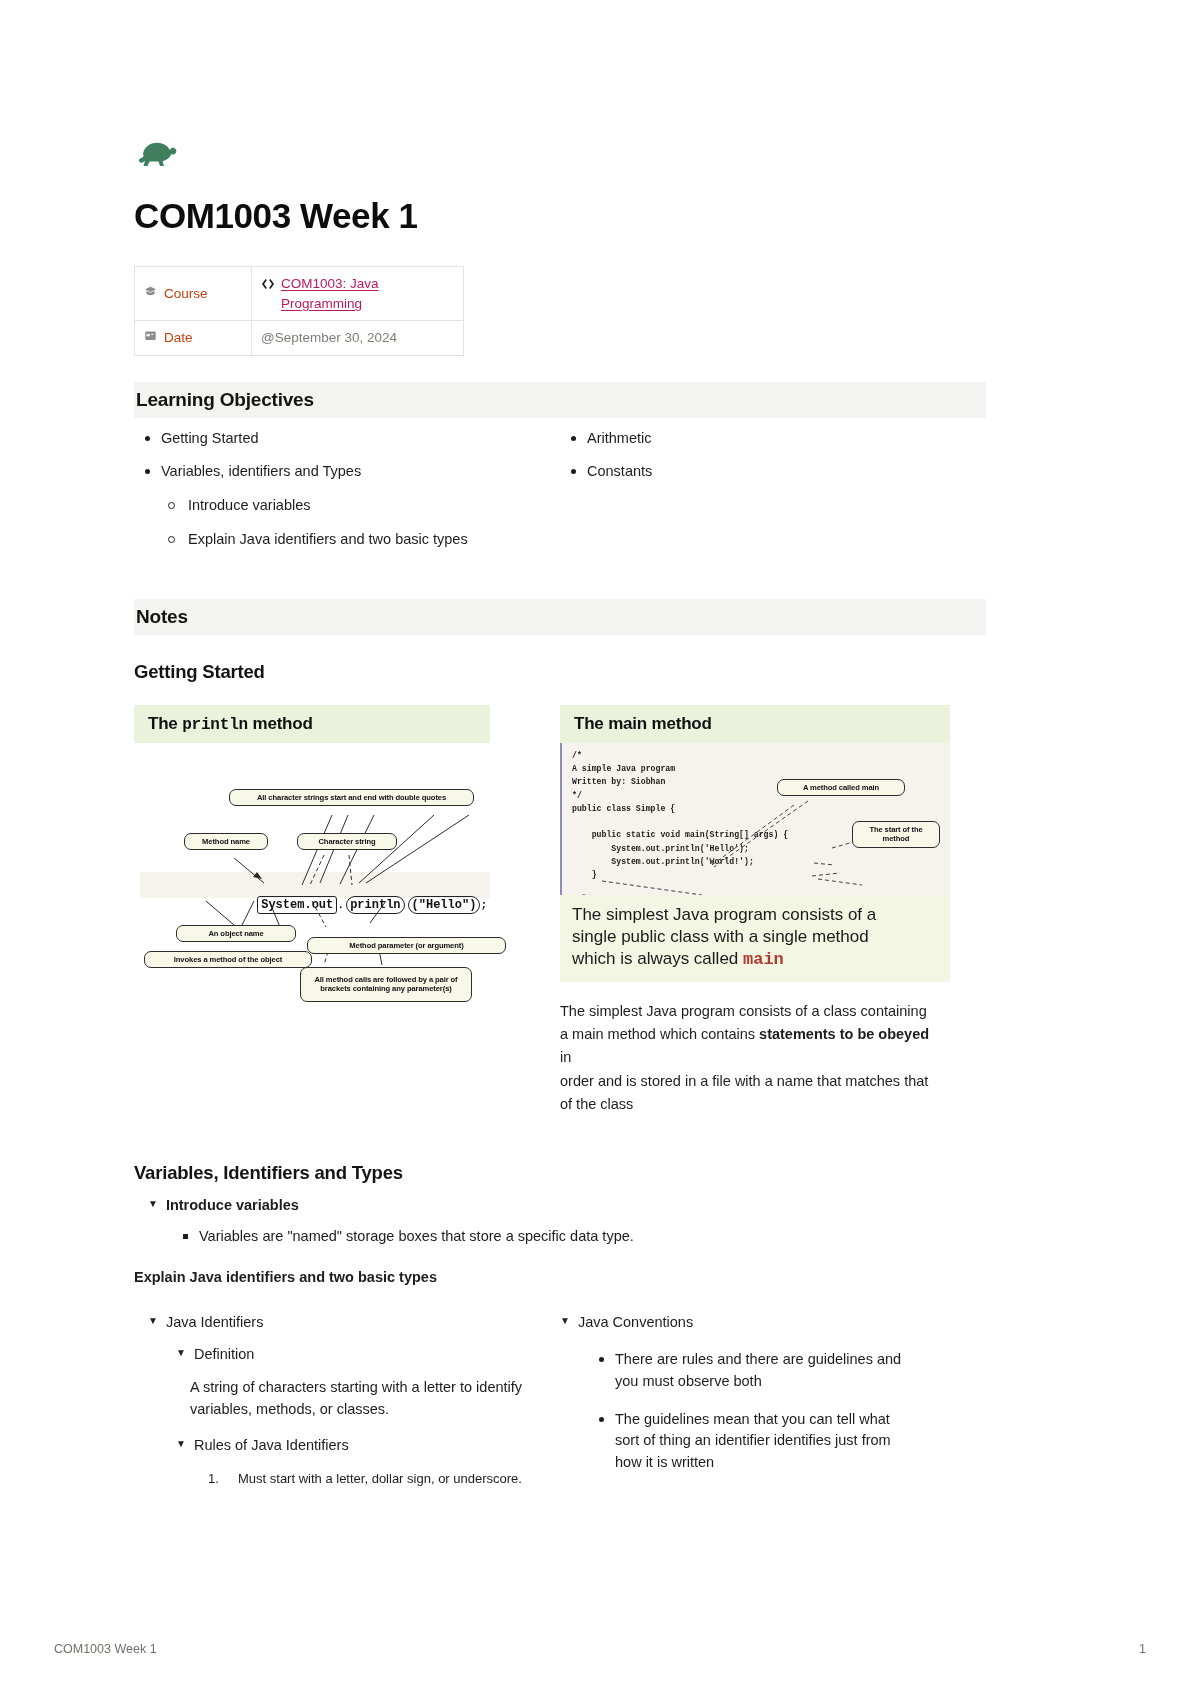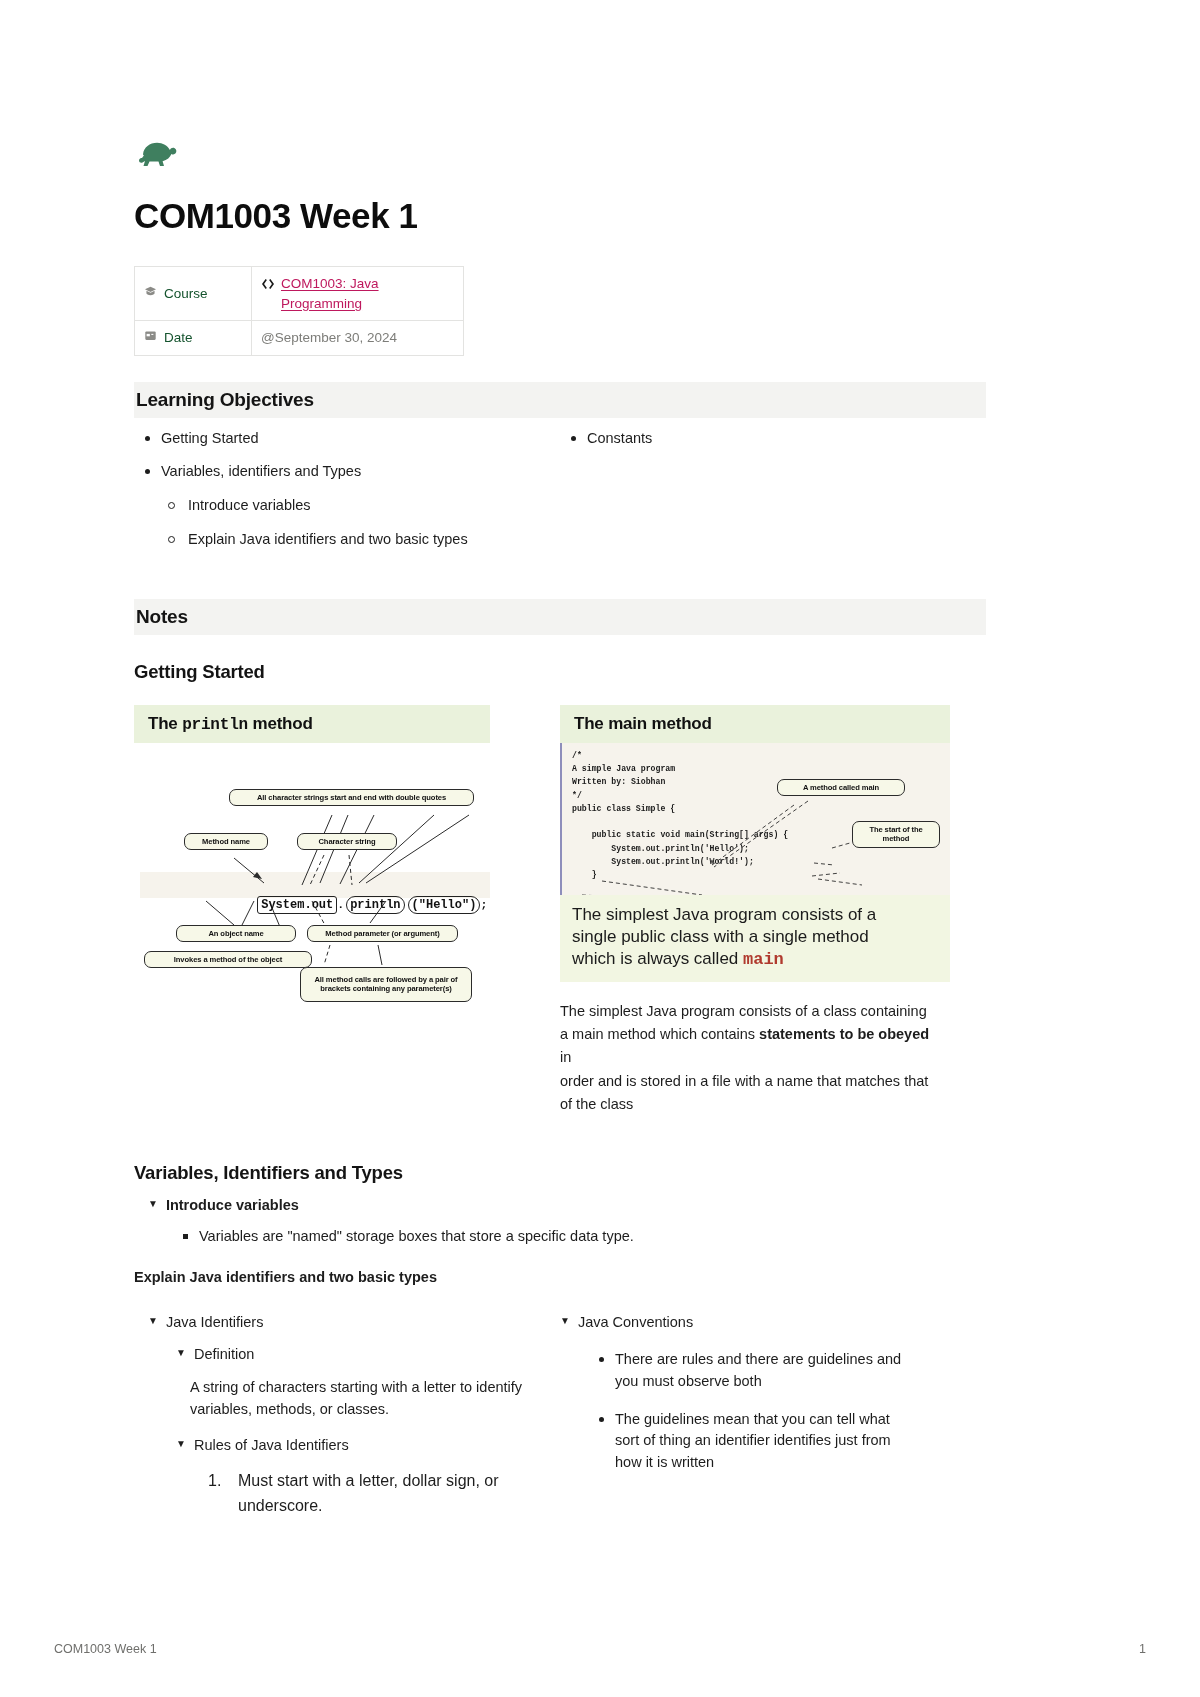--- a/index.html
+++ b/index.html
@@ -21,21 +21,21 @@
 
   
   .prop-table{border-collapse:collapse;table-layout:fixed;width:330px;}
   .prop-table td{
     border:1px solid #e3e3e1;
     padding:7px 9px;
     vertical-align:middle;
     font-size:13.5px;
     line-height:1.45;
   }
-  .prop-key{width:98px;color:#14532d;}
+  .prop-key{width:98px;color:#c2410c;}
   .prop-key .kcell{display:flex;align-items:center;gap:7px;}
   .prop-val{color:#7d7d79;}
   .prop-val.link a,.prop-val.link span.lnk{
     color:#be185d;text-decoration:underline;text-underline-offset:2px;
   }
   .vcell{display:flex;align-items:flex-start;gap:6px;}
   .tiny-ico{flex:0 0 auto;display:inline-block;}
 
   
   .banner{
@@ -75,21 +75,21 @@
 
   
   .tog{font-size:14.5px;line-height:1.55;color:#1d1d1d;margin:0 0 10px 0;display:flex;gap:8px;}
   .tog .tri{font-size:10px;line-height:1.9;color:#1d1d1d;flex:0 0 auto;}
   .ind1{margin-left:14px;}
   .plain{font-size:14.5px;line-height:1.55;margin:0 0 10px 0;color:#1d1d1d;}
   .plain.bold{font-weight:700;margin-top:18px;}
   ol.nl{margin:0;padding-left:0;list-style:none;counter-reset:n;}
   ol.nl li{
     counter-increment:n;position:relative;padding-left:30px;
-    font-size:16px;line-height:1.55;color:#1d1d1d;margin-bottom:8px;
+    font-size:13px;line-height:1.55;color:#1d1d1d;margin-bottom:8px;
   }
   ol.nl li::before{content:counter(n) ".";position:absolute;left:0;top:0;}
 
   
   .figs{display:flex;gap:70px;margin-top:22px;}
   .fig{position:relative;}
   .fig-a{width:356px;}
   .fig-b{width:390px;}
   .slide-title{
     background:#eaf2dc;font-weight:700;font-size:17px;color:#111;
@@ -200,20 +200,21 @@
           <li>Getting Started</li>
           <li>Variables, identifiers and Types</li>
         </ul>
         <ul class="bl lvl2">
           <li>Introduce variables</li>
           <li>Explain Java identifiers and two basic types</li>
         </ul>
       </div>
       <div class="col">
         <ul class="bl">
+          <li>Arithmetic</li>
           <li>Constants</li>
         </ul>
       </div>
     </div>
 
     <div class="banner" style="margin-top:36px;">Notes</div>
 
     <div class="sub-h2">Getting Started</div>
 
     <div class="figs">
@@ -251,21 +252,21 @@
 
           <div class="callout" style="left:95px;top:46px;width:245px;">All character strings start and end with double quotes</div>
           <div class="callout" style="left:50px;top:90px;width:84px;">Method name</div>
           <div class="callout" style="left:163px;top:90px;width:100px;">Character string</div>
 
           <div class="codeline" style="left:8px;top:134px;">
             <span class="tok">System.out</span><span style="font-family:'Liberation Mono',monospace;font-size:11.5px;font-weight:700;">.</span><span class="tok round" style="margin-left:2px;">println</span><span class="tok round" style="margin-left:3px;">("Hello")</span><span style="font-family:'Liberation Mono',monospace;font-size:11.5px;font-weight:700;">;</span>
           </div>
 
           <div class="callout" style="left:42px;top:182px;width:120px;">An object name</div>
-          <div class="callout" style="left:173px;top:182px;width:151px;">Method parameter (or argument)</div>
+          <div class="callout" style="left:173px;top:194px;width:199px;">Method parameter (or argument)</div>
           <div class="callout" style="left:10px;top:208px;width:168px;">Invokes a method of the object</div>
           <div class="callout" style="left:166px;top:224px;width:172px;padding:7px 6px;">All method calls are followed by a pair of brackets containing any parameter(s)</div>
         </div>
       </div>
 
       <div class="fig fig-b">
         <div class="slide-title">The main method</div>
         <div class="mainbox">
           <div class="mcode">/*
 A simple Java program

